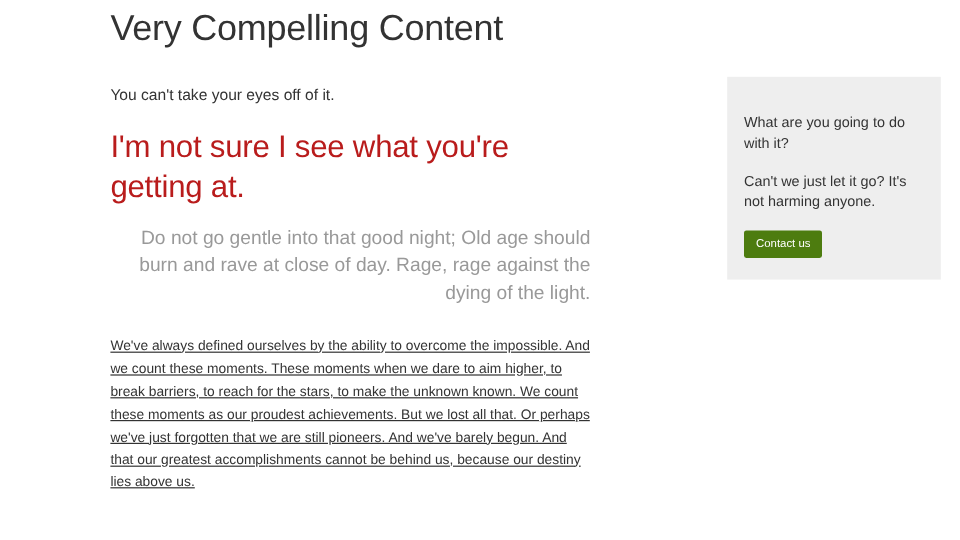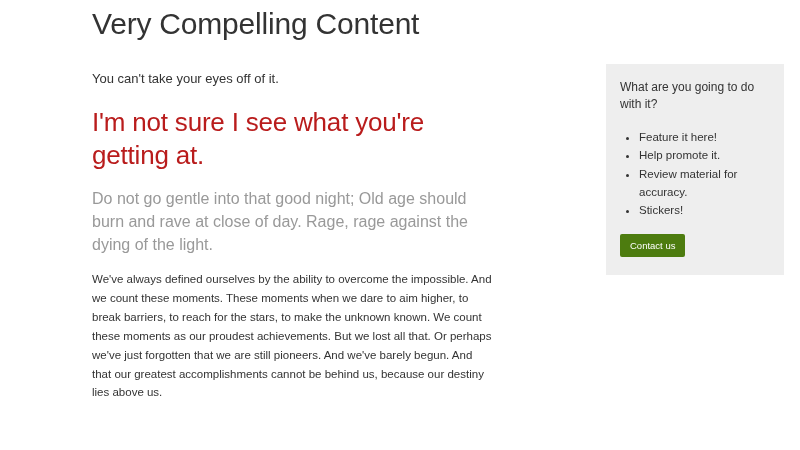--- a/index.html
+++ b/index.html
@@ -67,32 +67,34 @@
     margin: 17px 0 0 0;
     color: #b91c1c;
     letter-spacing: -0.2px;
   }
   p.muted-lead {
     font-size: 16px;
     line-height: 1.45;
     margin: 14px 0 0 0;
     color: #999999;
     font-weight: 400;
+    text-align: right;
   }
   p.body {
     font-size: 11.5px;
     line-height: 1.65;
-    margin: 13px 0 0 0;
+    margin: 23px 0 0 0;
     color: #333333;
+    text-decoration: underline;
   }
 
   .aside p {
     font-size: 12px;
     line-height: 1.45;
-    margin: 1px 0 14px 0;
+    margin: 16px 0 14px 0;
     color: #333333;
   }
   .aside p.q2 {
     margin-top: 0;
   }
   .aside ul {
     margin: 0 0 14px 0;
     padding-left: 19px;
     list-style: disc;
   }
@@ -126,23 +128,18 @@
       <h2 class="subtitle">I'm not sure I see what you're getting at.</h2>
       <p class="muted-lead">Do not go gentle into that good night; Old age should burn and rave at close of day. Rage, rage against the dying of the light.</p>
       <p class="body">We've always defined ourselves by the ability to overcome the impossible. And we count these moments. These moments when we dare to aim higher, to break barriers, to reach for the stars, to make the unknown known. We count these moments as our proudest achievements. But we lost all that. Or perhaps we've just forgotten that we are still pioneers. And we've barely begun. And that our greatest accomplishments cannot be behind us, because our destiny lies above us.</p>
 
     </div>
 
     <div class="spacer"></div>
 
     <div class="aside">
       <p class="q1">What are you going to do with it?</p>
-      <ul>
-        <li>Feature it here!</li>
-        <li>Help promote it.</li>
-        <li>Review material for accuracy.</li>
-        <li>Stickers!</li>
-      </ul>
+      <p class="q2">Can't we just let it go? It's not harming anyone.</p>
       <button class="btn">Contact us</button>
     </div>
 
   </div>
 </div>
 
 </body></html>

